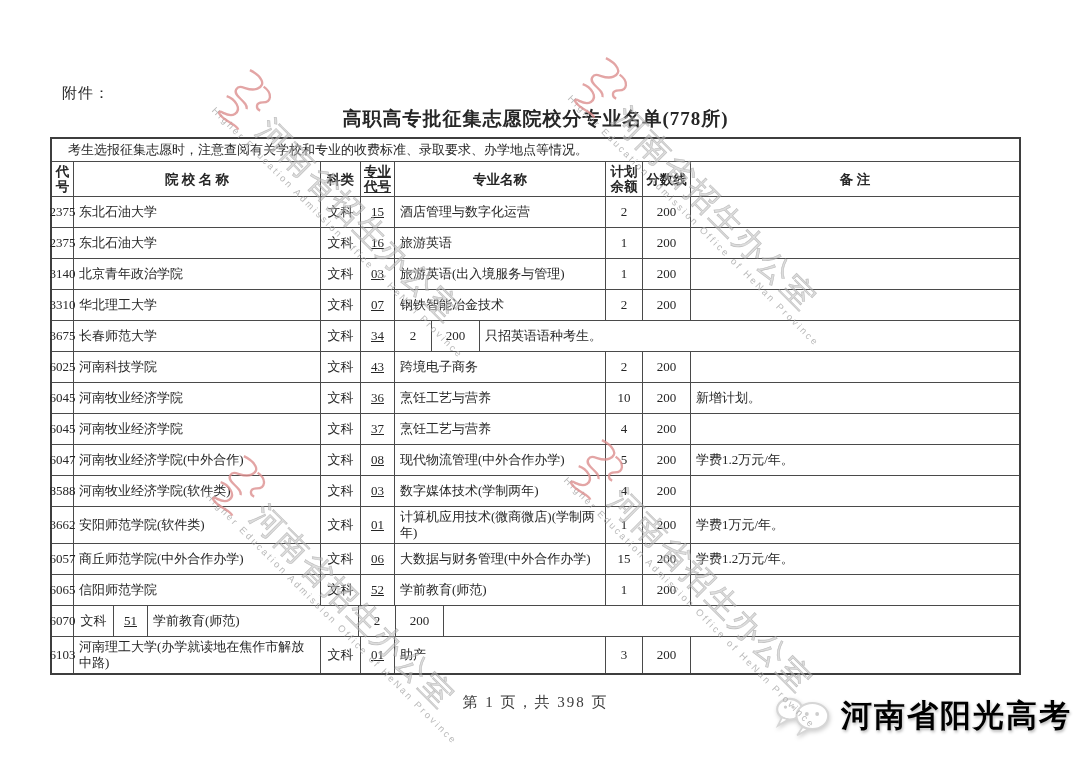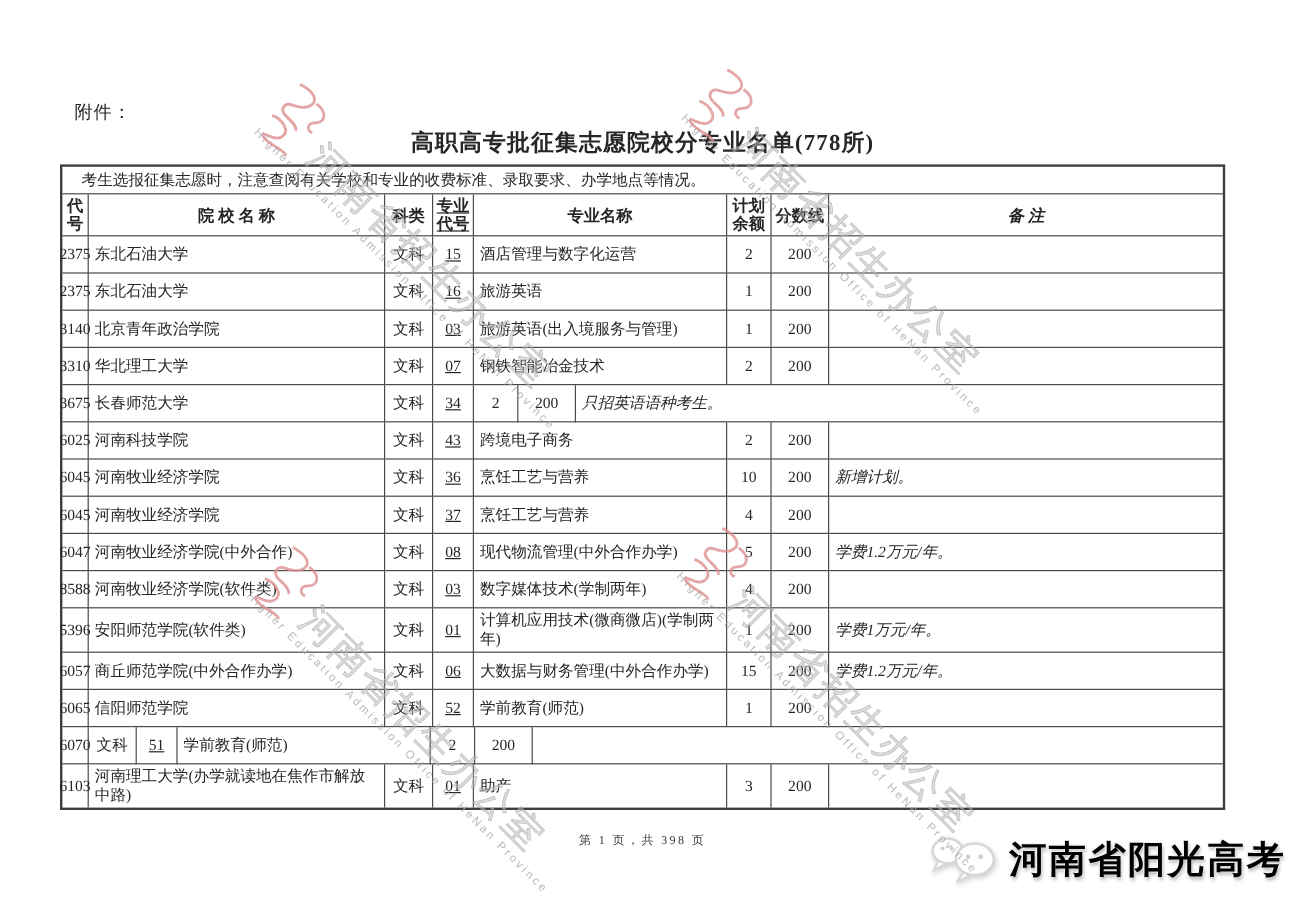--- a/index.html
+++ b/index.html
@@ -23,25 +23,25 @@
   .trow { display:flex; align-items:stretch; }
   .cell { border-right:1px solid #4a4a4a; border-bottom:1px solid #4a4a4a;
           padding:2px 5px; display:flex; align-items:center; font-size:13px; line-height:16px; }
   .cell:last-child { border-right:none; }
   .rows .trow:last-child .cell { border-bottom:none; }
   .hrow .cell { justify-content:center; text-align:center; font-weight:600;
                 min-height:33px; font-size:13.5px; line-height:15px; padding:2px 2px; }
   .rows .cell { min-height:31px; }
   .ctr { justify-content:center; text-align:center; }
   .c1 { width:22px; }  .c2 { width:247px; } .c3 { width:40px; } .c4 { width:34px;text-decoration:underline; }
-  .c5 { width:211px; } .c6 { width:37px; }  .c7 { width:48px; } .c8 { flex:1;font-style:italic; }
+  .c5 { width:211px; } .c6 { width:37px; }  .c7 { width:48px; } .c8 { flex:1; }
 
   
   .page-footer { position:absolute; left:50px; top:693px; width:971px; text-align:center;
-                 font-size:10px; letter-spacing:2px; color:#3a3a3a; }
+                 font-size:15px; letter-spacing:2px; color:#3a3a3a; }
 
   
   .brand { position:absolute; right:8px; top:686px; display:flex; align-items:center; gap:8px; }
   .brand-text { font-family:"Liberation Sans","DejaVu Sans",sans-serif;
                 font-size:31px; font-weight:700; color:#000000; letter-spacing:2px;
                 text-shadow:-1px -1px 1px #f0f0f0, 1px 2px 3px #b9b9b9; }
   .wechat-icon svg { filter:drop-shadow(1px 2px 2px #cfcfcf); }
 
   
   .stamp { position:absolute; transform:rotate(45deg); transform-origin:0 0;
@@ -176,21 +176,21 @@
     <div class="cell c2">河南牧业经济学院(软件类)</div>
     <div class="cell c3 ctr">文科</div>
     <div class="cell c4 ctr">03</div>
     <div class="cell c5">数字媒体技术(学制两年)</div>
     <div class="cell c6 ctr">4</div>
     <div class="cell c7 ctr">200</div>
     <div class="cell c8"></div>
   </div>
 
   <div class="trow">
-    <div class="cell c1 ctr">5396</div>
+    <div class="cell c1 ctr">3662</div>
     <div class="cell c2">安阳师范学院(软件类)</div>
     <div class="cell c3 ctr">文科</div>
     <div class="cell c4 ctr">01</div>
     <div class="cell c5">计算机应用技术(微商微店)(学制两年)</div>
     <div class="cell c6 ctr">1</div>
     <div class="cell c7 ctr">200</div>
     <div class="cell c8">学费1万元/年。</div>
   </div>
 
   <div class="trow">

